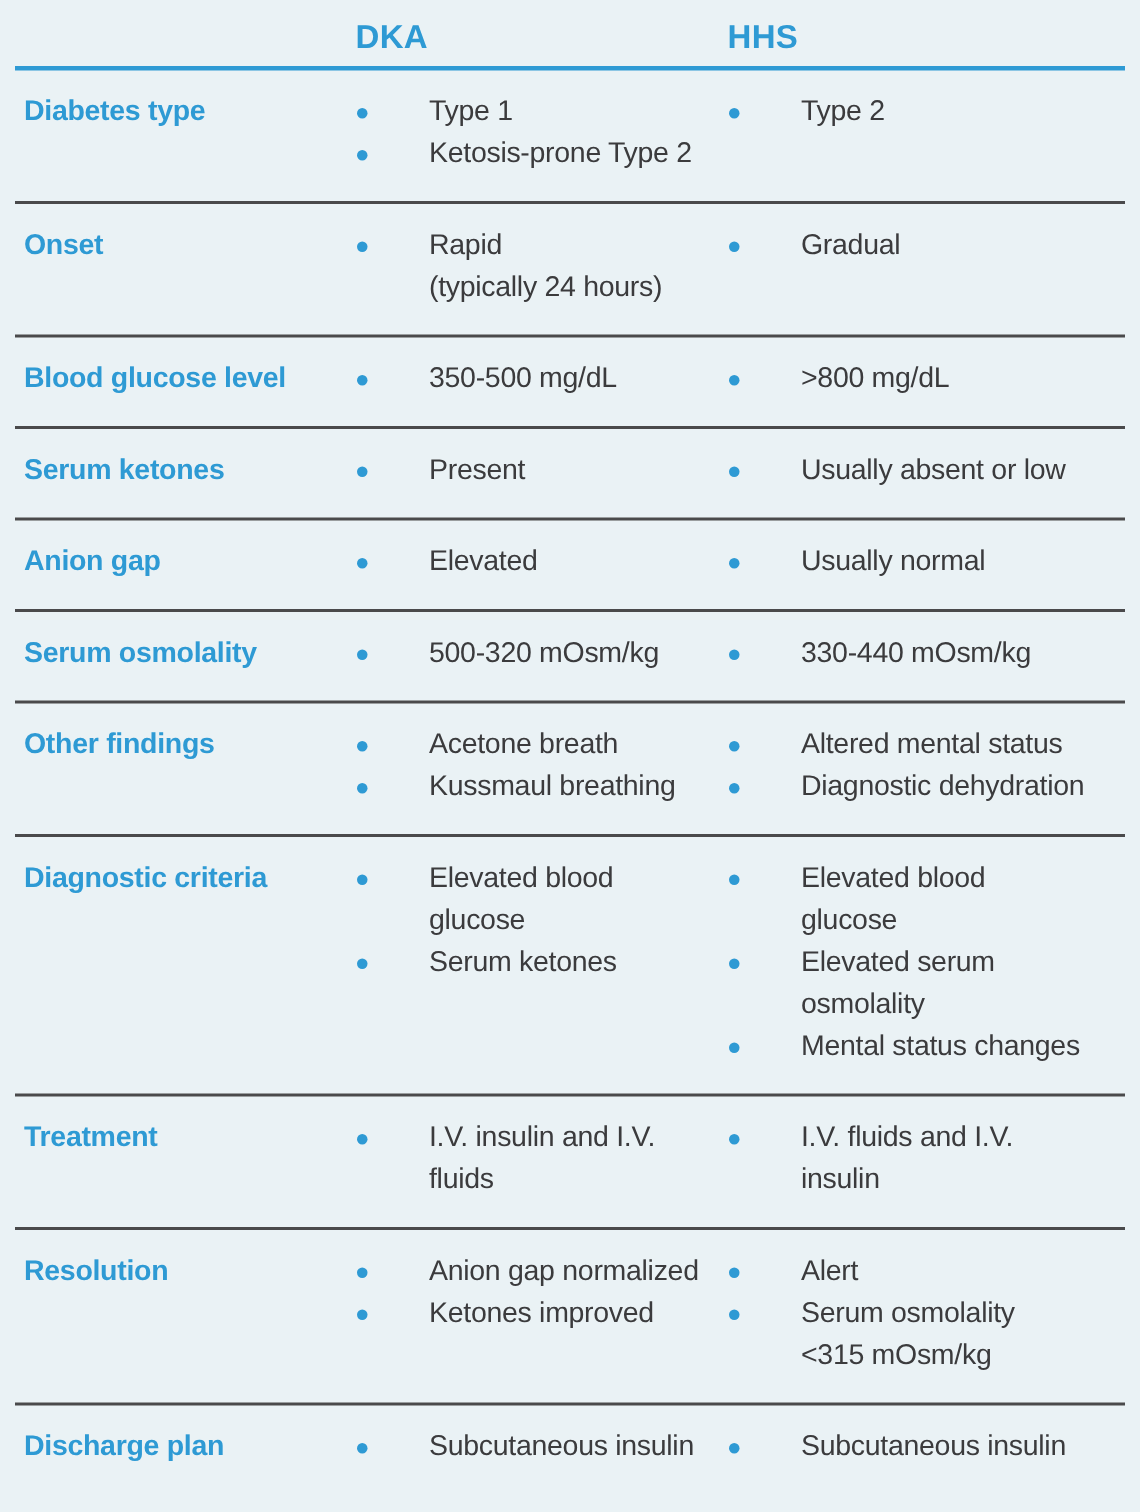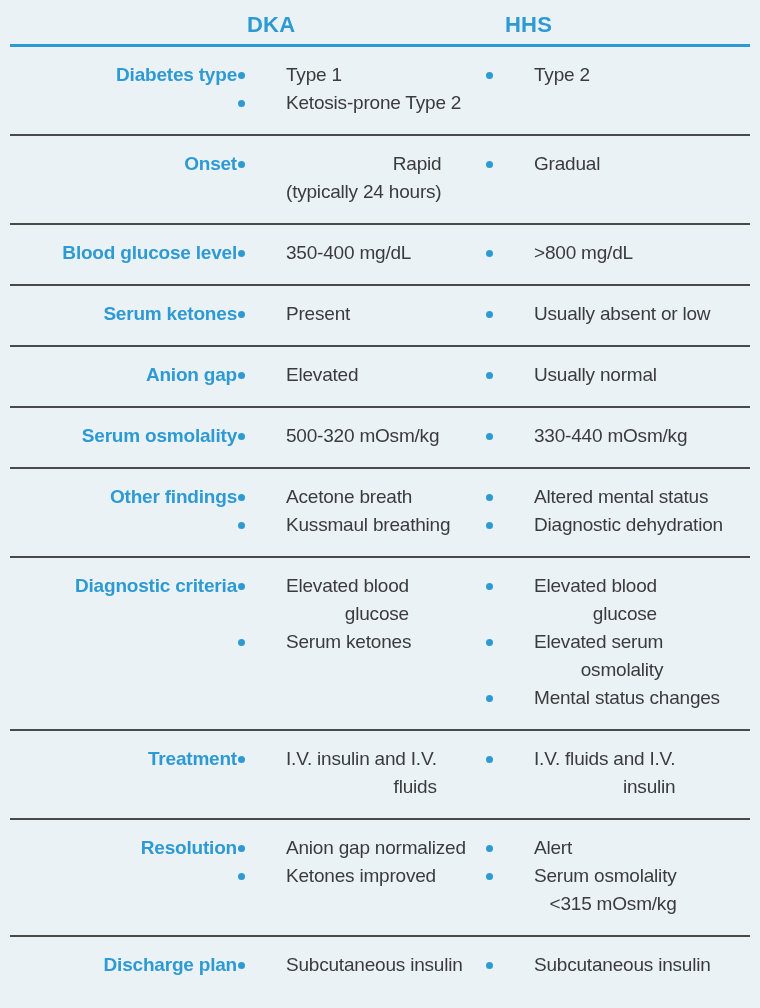--- a/index.html
+++ b/index.html
@@ -12,34 +12,32 @@
     overflow: hidden;
   }
   .table {
     padding: 0 10px;
   }
   .header-row {
     display: grid;
     grid-template-columns: 227px 248px 1fr;
     padding: 11px 0 5px;
     border-bottom: 3px solid #2E9AD4;
-    gap: 10px;
   }
   .col-head {
     font-size: 22px;
     font-weight: bold;
     color: #2E9AD4;
     line-height: 28px;
     letter-spacing: 0.2px;
   }
   .row {
     display: grid;
     grid-template-columns: 227px 248px 1fr;
     padding: 14px 0 17px;
-    text-align: right;
   }
   .row + .row {
     border-top: 2px solid #4A4A4B;
   }
   .row-label {
     font-size: 19px;
     font-weight: bold;
     color: #2E9AD4;
     line-height: 28px;
     padding-left: 6px;
@@ -113,21 +111,21 @@
           <span class="txt">Gradual</span>
         </div>
     </div>
   </div>
 
   <div class="row">
     <div class="row-label">Blood glucose level</div>
     <div class="cell">
       <div class="item">
           <span class="dot"></span>
-          <span class="txt">350-400 mg/dL</span>
+          <span class="txt">350-500 mg/dL</span>
         </div>
     </div>
     <div class="cell">
       <div class="item">
           <span class="dot"></span>
           <span class="txt">&gt;800 mg/dL</span>
         </div>
     </div>
   </div>
 

